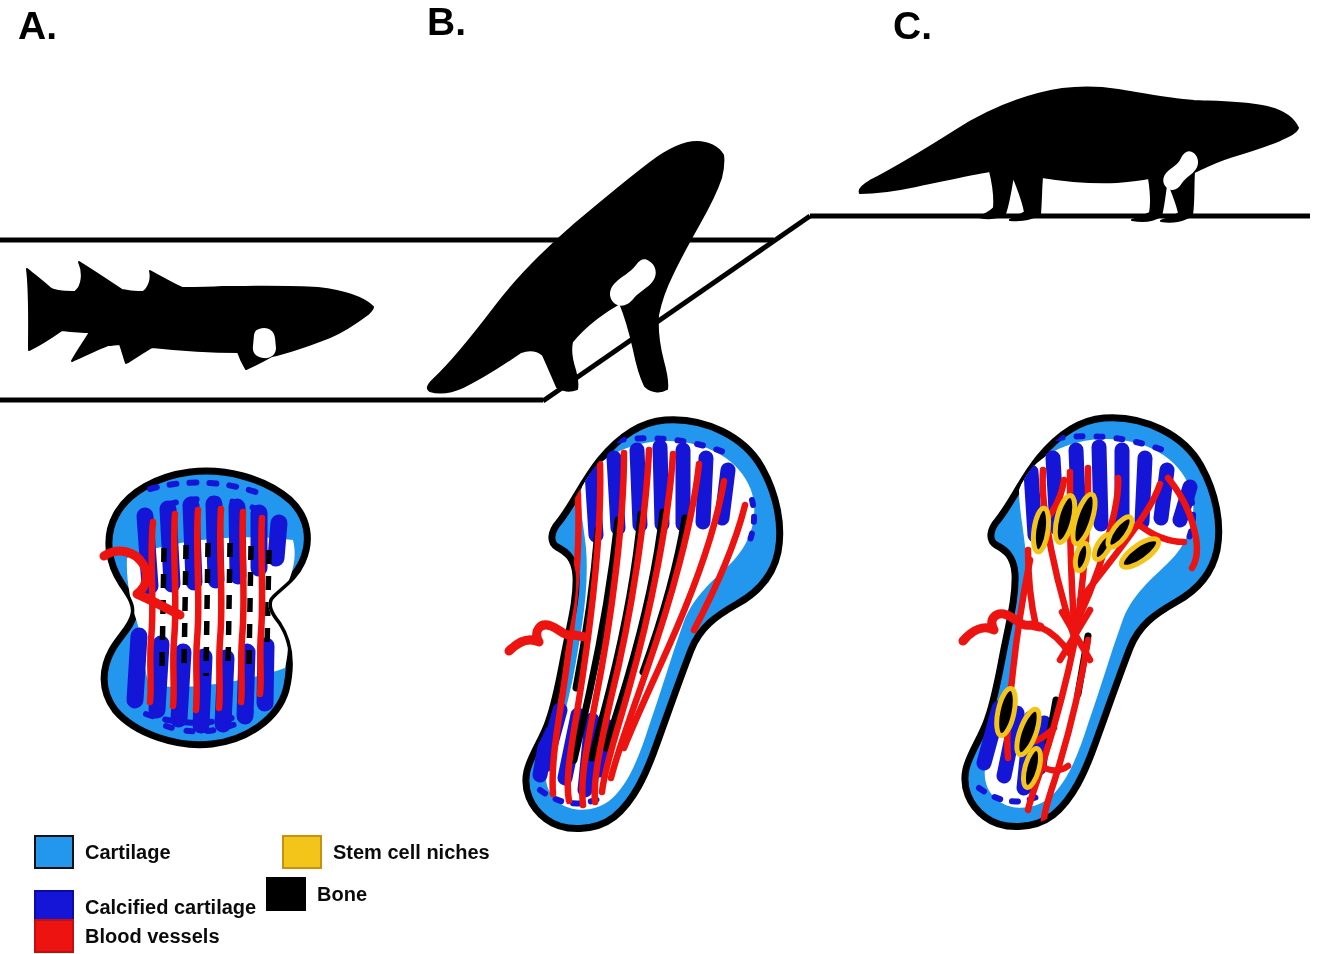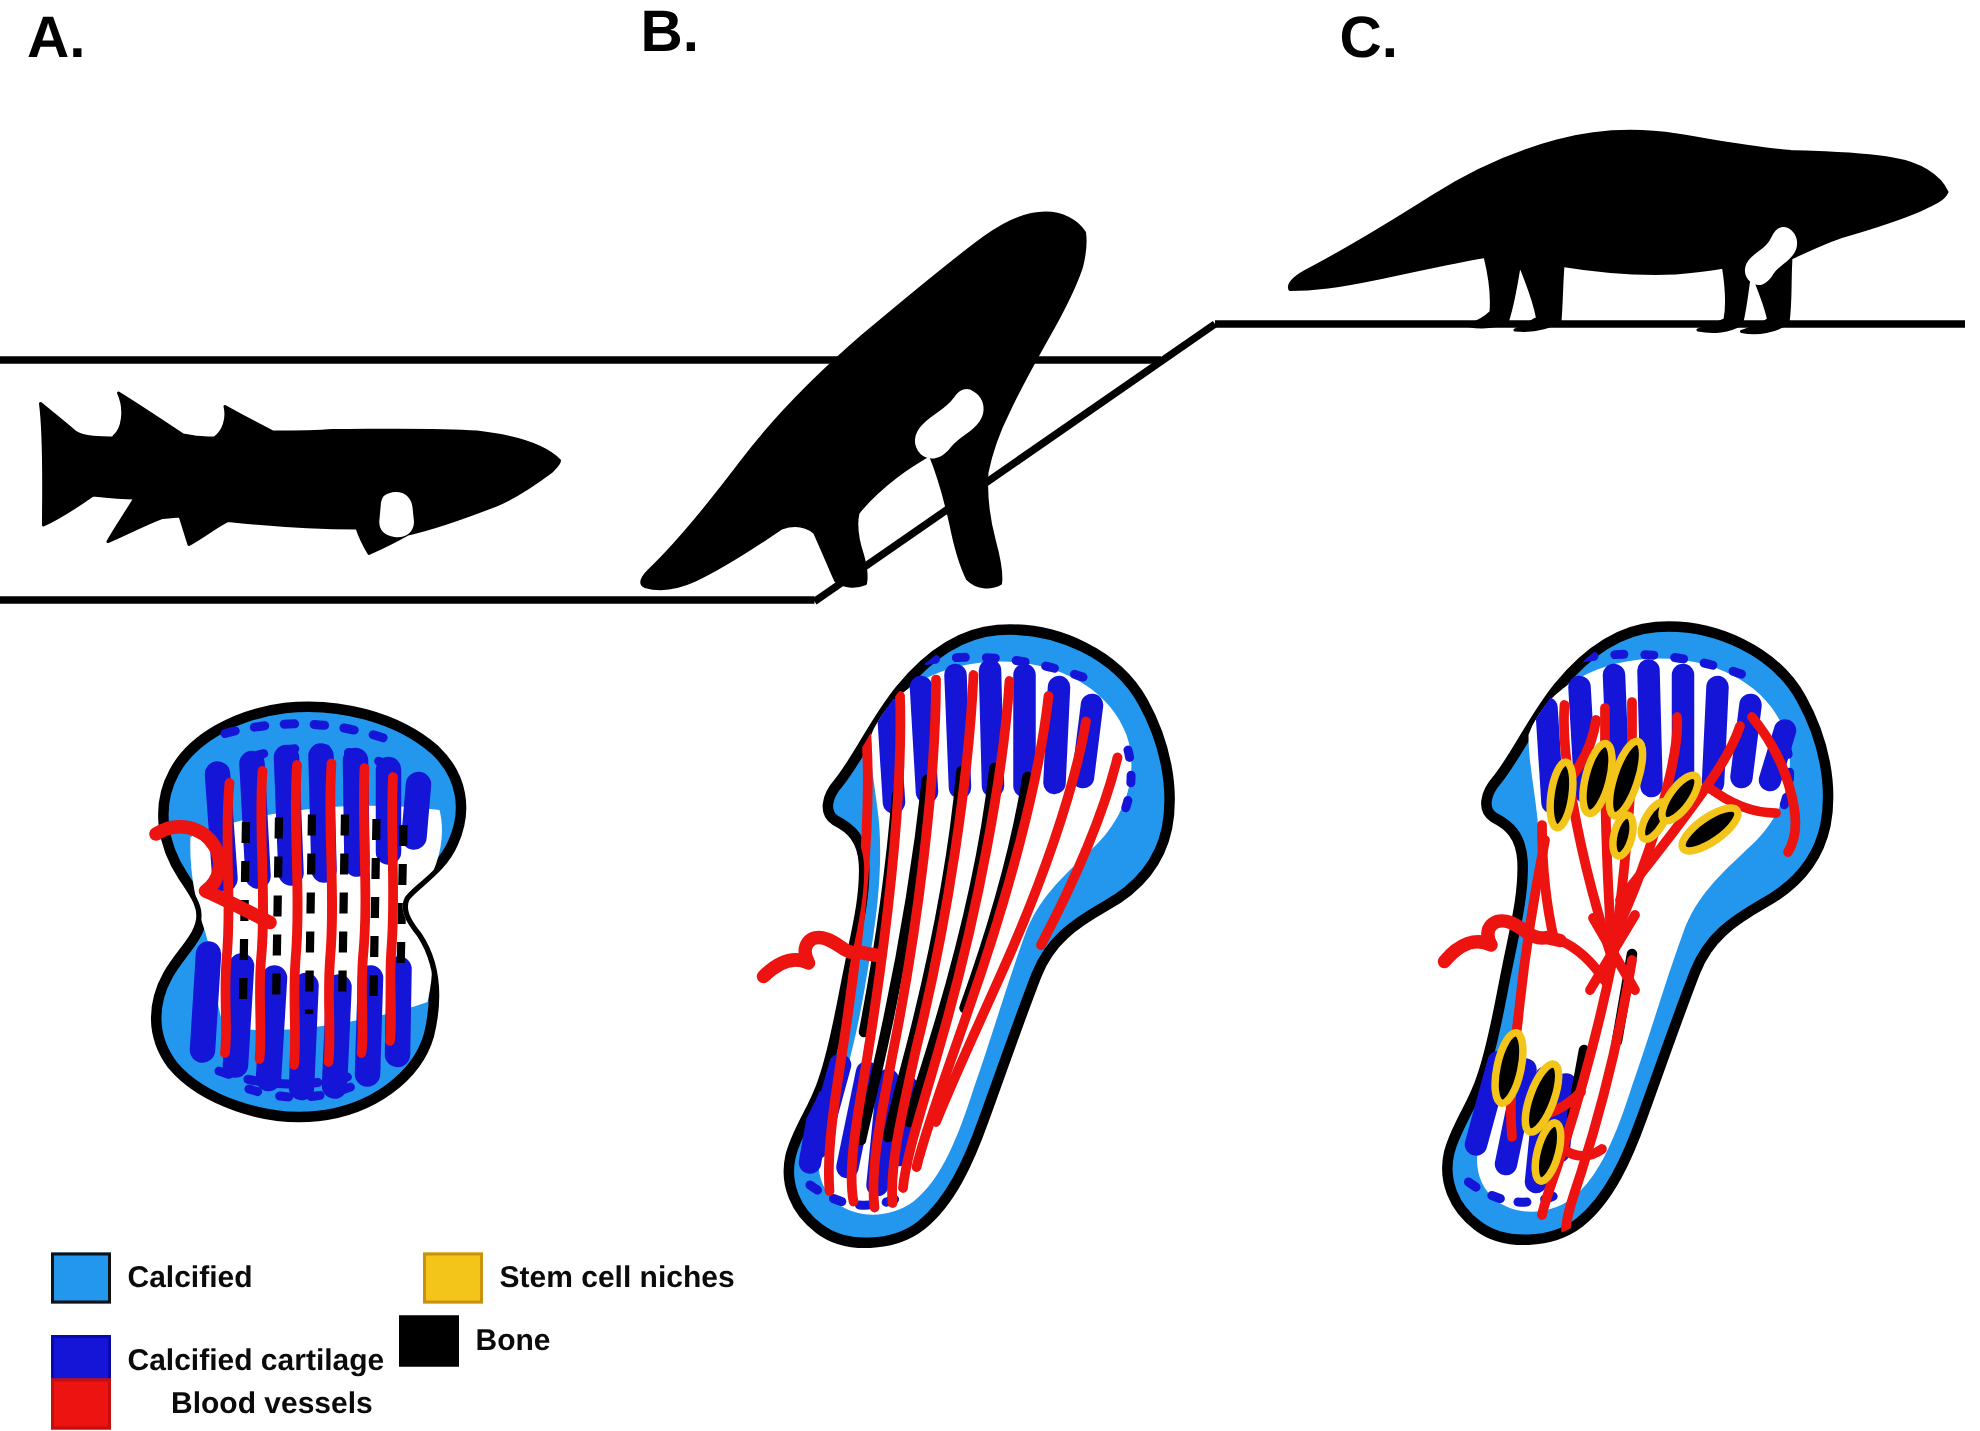--- a/index.html
+++ b/index.html
@@ -11,21 +11,21 @@
          overflow:hidden;font-family:"Liberation Sans","DejaVu Sans",sans-serif;}
   #art{position:absolute;left:0;top:0;}
   .plabel{position:absolute;font-size:39px;font-weight:700;color:var(--ink);line-height:1;}
   #plabel-a{left:18px;top:6px;}
   #plabel-b{left:427px;top:2px;}
   #plabel-c{left:893px;top:6px;}
   .legend{position:absolute;left:34px;top:835px;width:470px;}
   .lg-item{position:absolute;display:flex;align-items:center;height:34px;}
   .lg-item.r0c0{left:0;top:0;}
   .lg-item.r1c0{left:0;top:55px;}
-  .lg-item.r2c0{left:0;top:84px;gap:29px;}
+  .lg-item.r2c0{left:0;top:84px;}
   .lg-item.r0c1{left:248px;top:0;}
   .lg-item.r1c1{left:232px;top:42px;}
   .lg-swatch{width:36px;height:30px;border:2px solid #000;flex:0 0 auto;}
   .lg-label{margin-left:11px;font-size:20px;font-weight:700;color:#0b0b0b;white-space:nowrap;}
   
   .gline{stroke:var(--ink);stroke-width:5;fill:none;}
   .sil{fill:var(--ink);stroke:var(--ink);stroke-width:2;stroke-linejoin:round;}
   .hum{fill:#fff;stroke:none;}
   .outline{fill:var(--cartilage);stroke:var(--ink);stroke-width:7;}
   .white{fill:#fff;}
@@ -282,21 +282,21 @@
     </g>
   </svg>
 
   <div class="plabel" id="plabel-a">A.</div>
   <div class="plabel" id="plabel-b">B.</div>
   <div class="plabel" id="plabel-c">C.</div>
 
   <div class="legend">
     <div class="lg-item r0c0">
       <span class="lg-swatch" style="background-color: rgb(35, 151, 238); border-color: rgb(17, 17, 17);"></span>
-      <span class="lg-label">Calcified</span>
+      <span class="lg-label">Cartilage</span>
     </div>
     <div class="lg-item r1c0">
       <span class="lg-swatch" style="background-color: rgb(21, 21, 216); border-color: rgb(10, 10, 168);"></span>
       <span class="lg-label">Calcified cartilage</span>
     </div>
     <div class="lg-item r2c0">
       <span class="lg-swatch" style="background-color: rgb(236, 19, 16); border-color: rgb(196, 15, 15);"></span>
       <span class="lg-label">Blood vessels</span>
     </div>
     <div class="lg-item r0c1">

